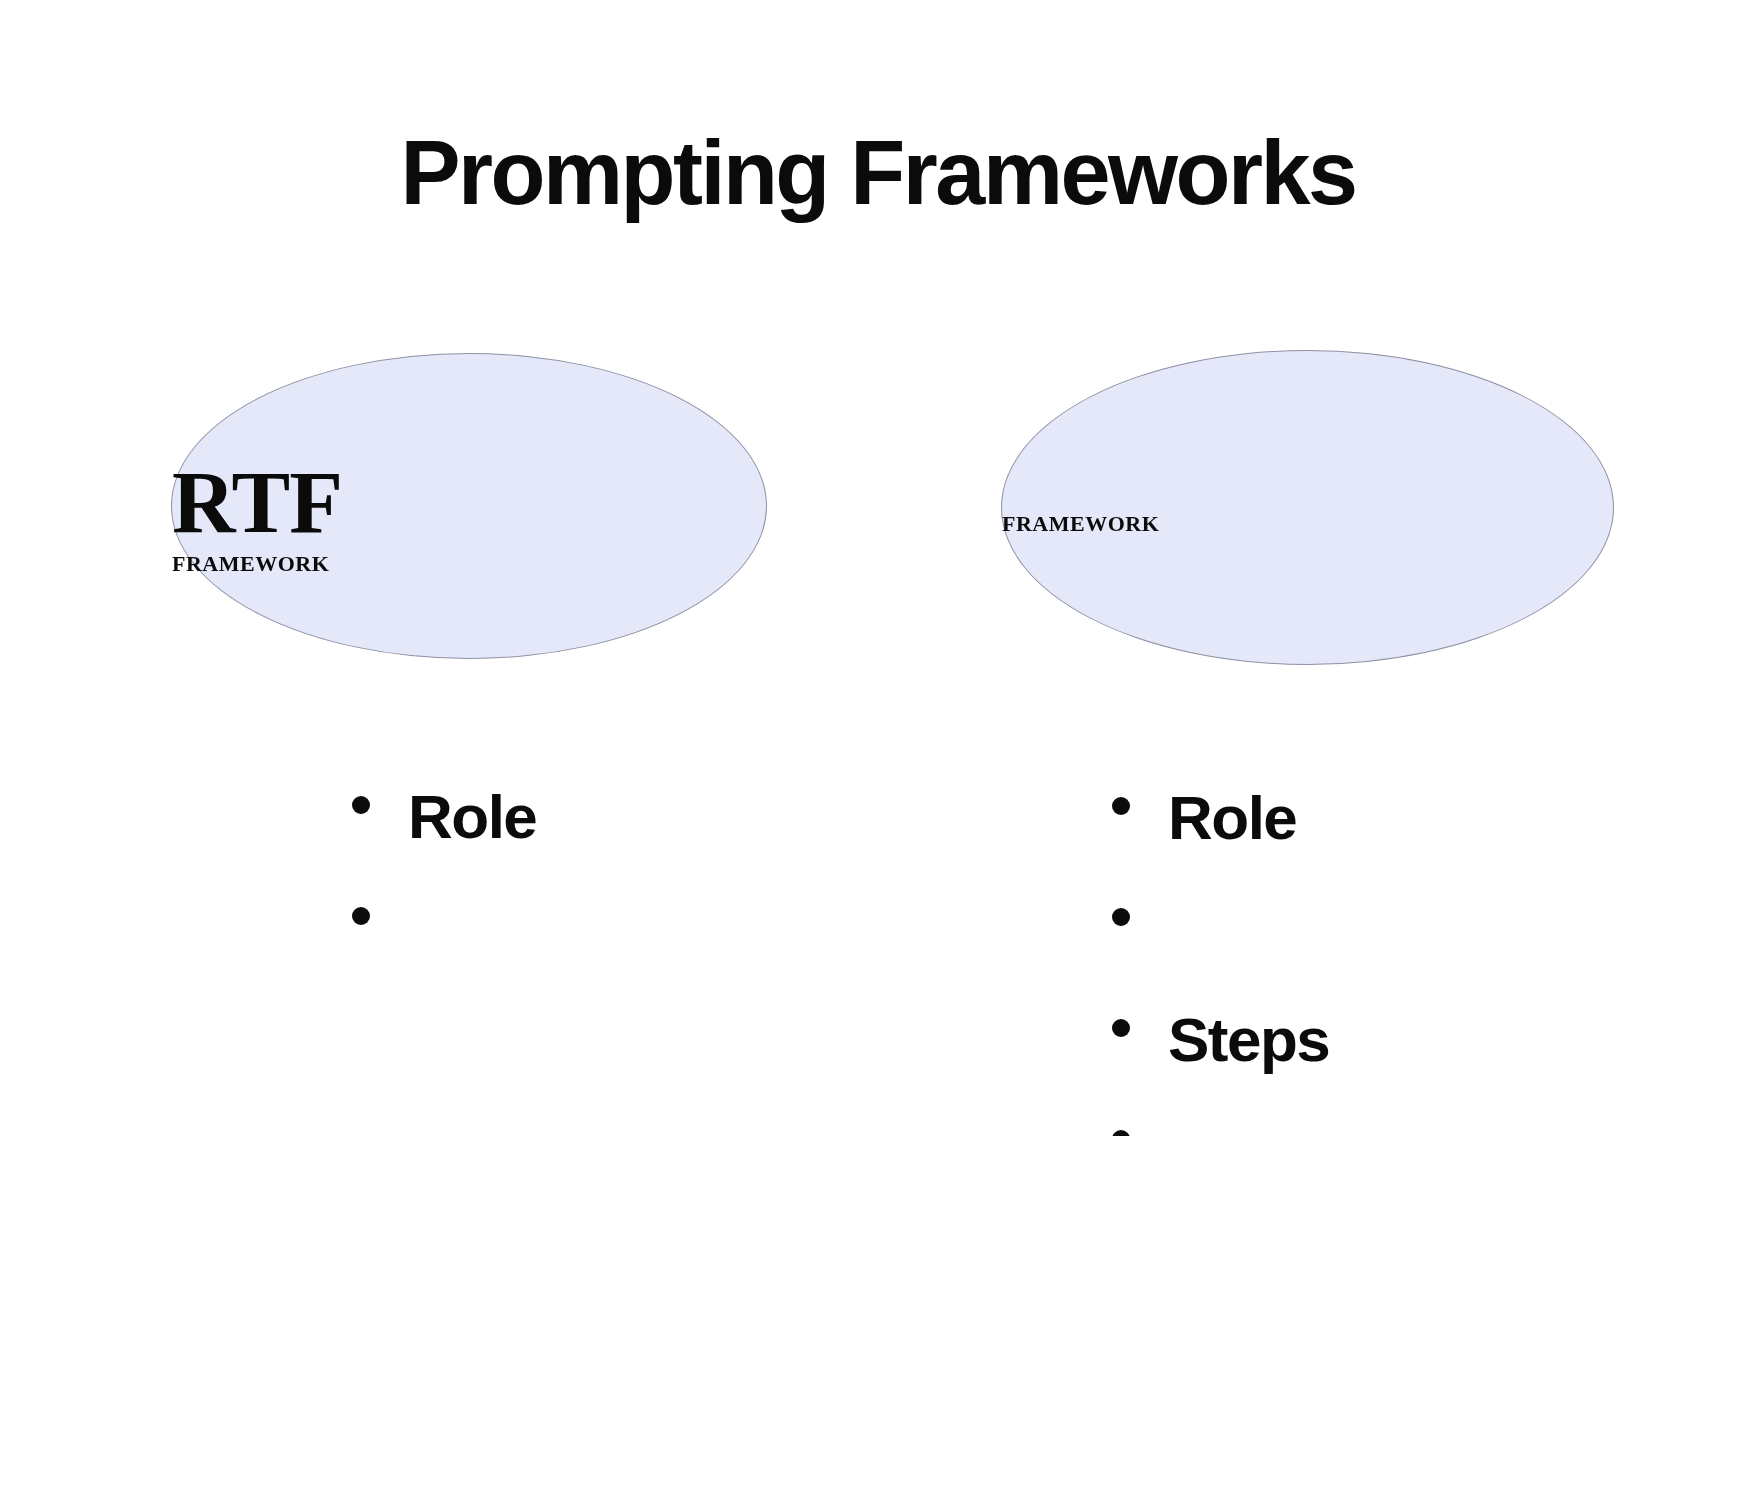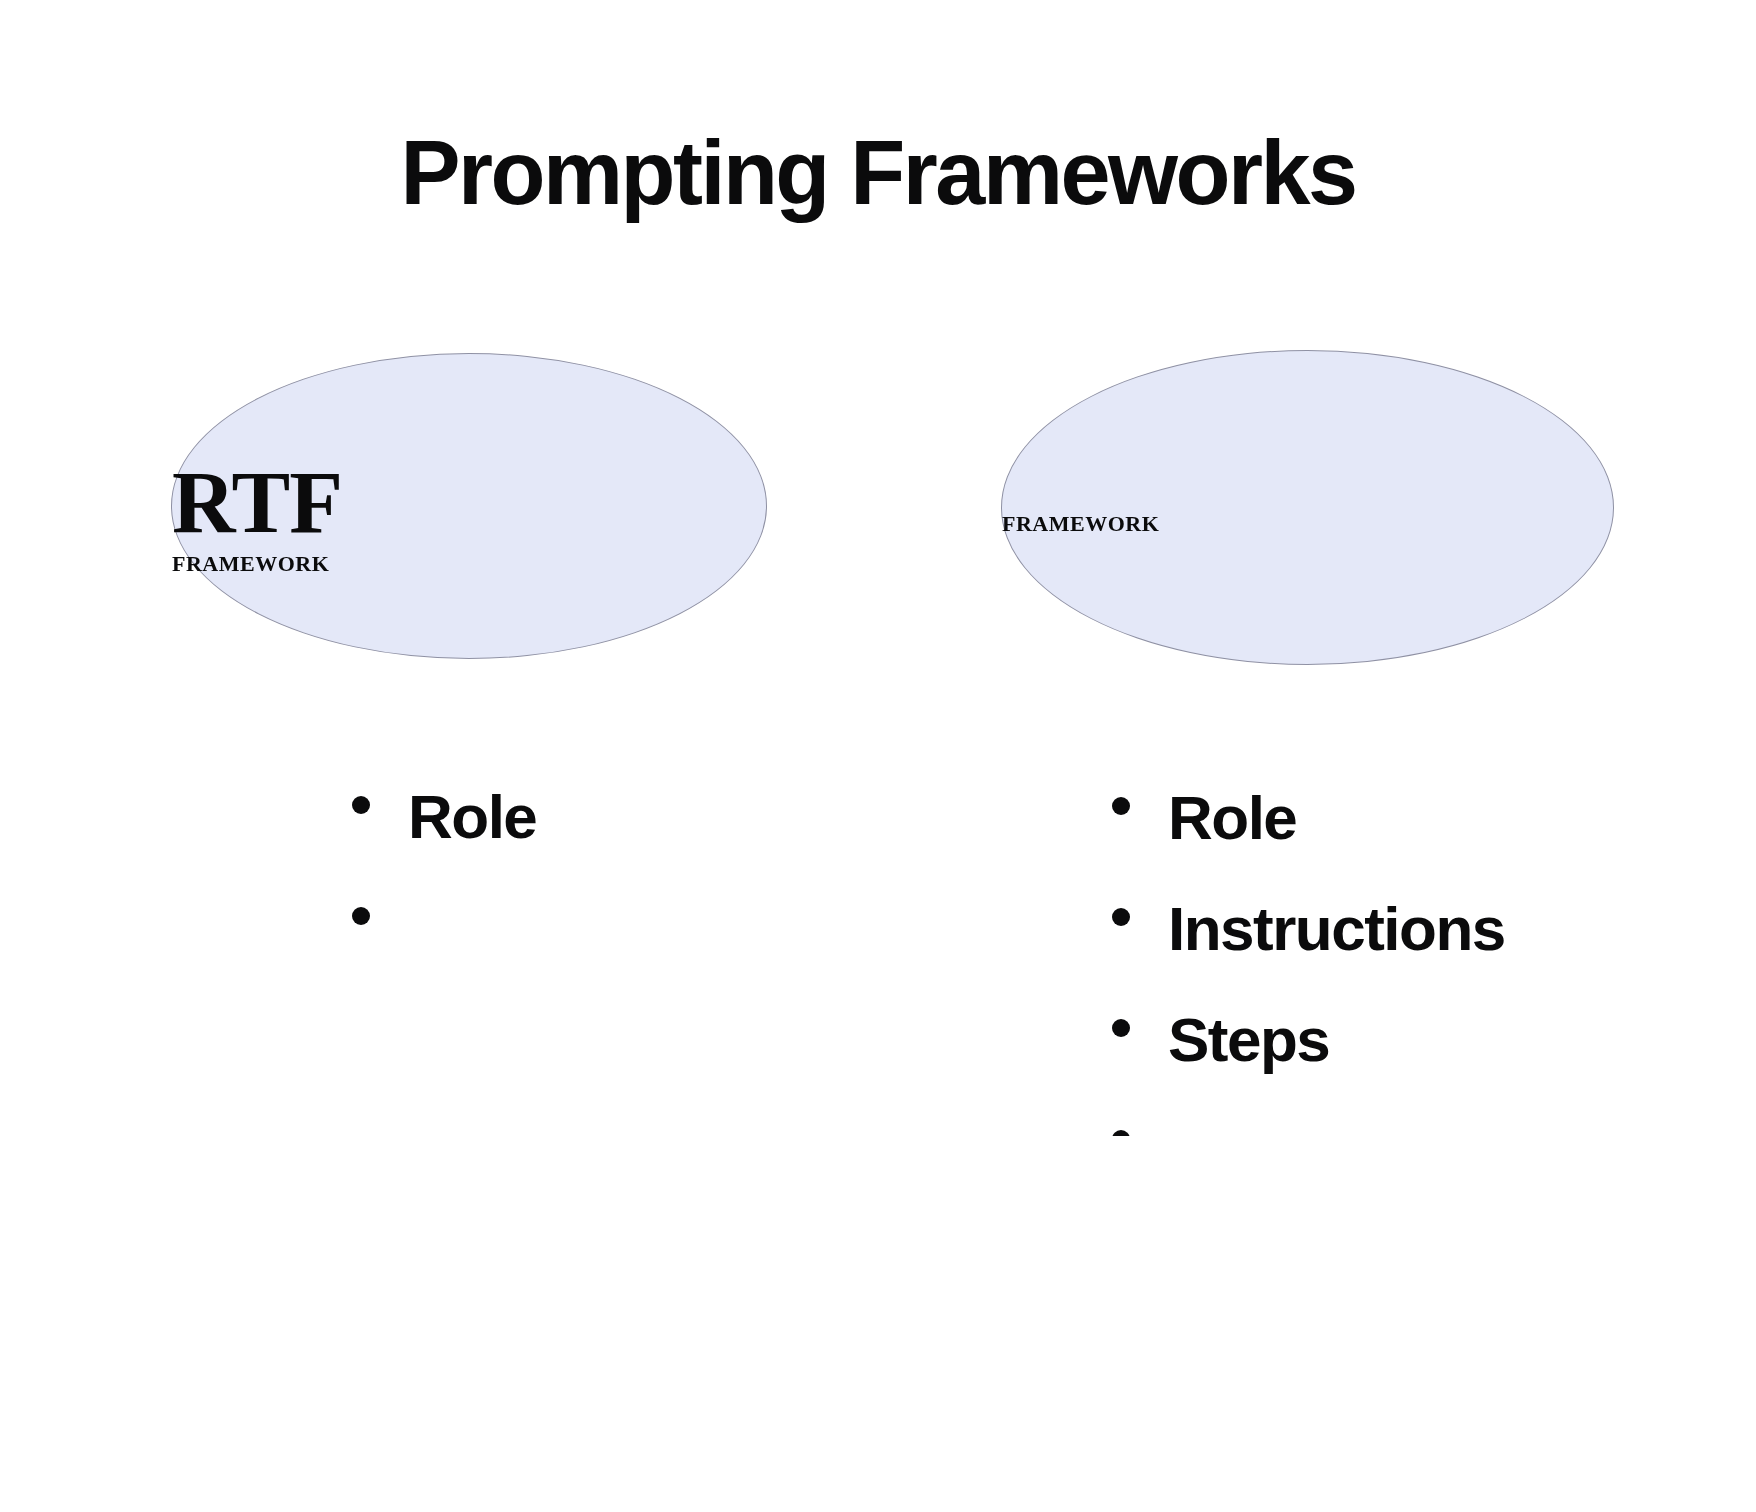--- a/index.html
+++ b/index.html
@@ -123,21 +123,20 @@
     </li>
   </ul>
 
   <ul class="bullet-list right">
     <li>
       <span class="dot"></span>
       <span class="item-label">Role</span>
     </li>
     <li>
       <span class="dot"></span>
-      <span class="item-label">Instructions</span>
     </li>
     <li>
       <span class="dot"></span>
       <span class="item-label">Steps</span>
     </li>
     <li>
       <span class="dot"></span>
     </li>
   </ul>
 

